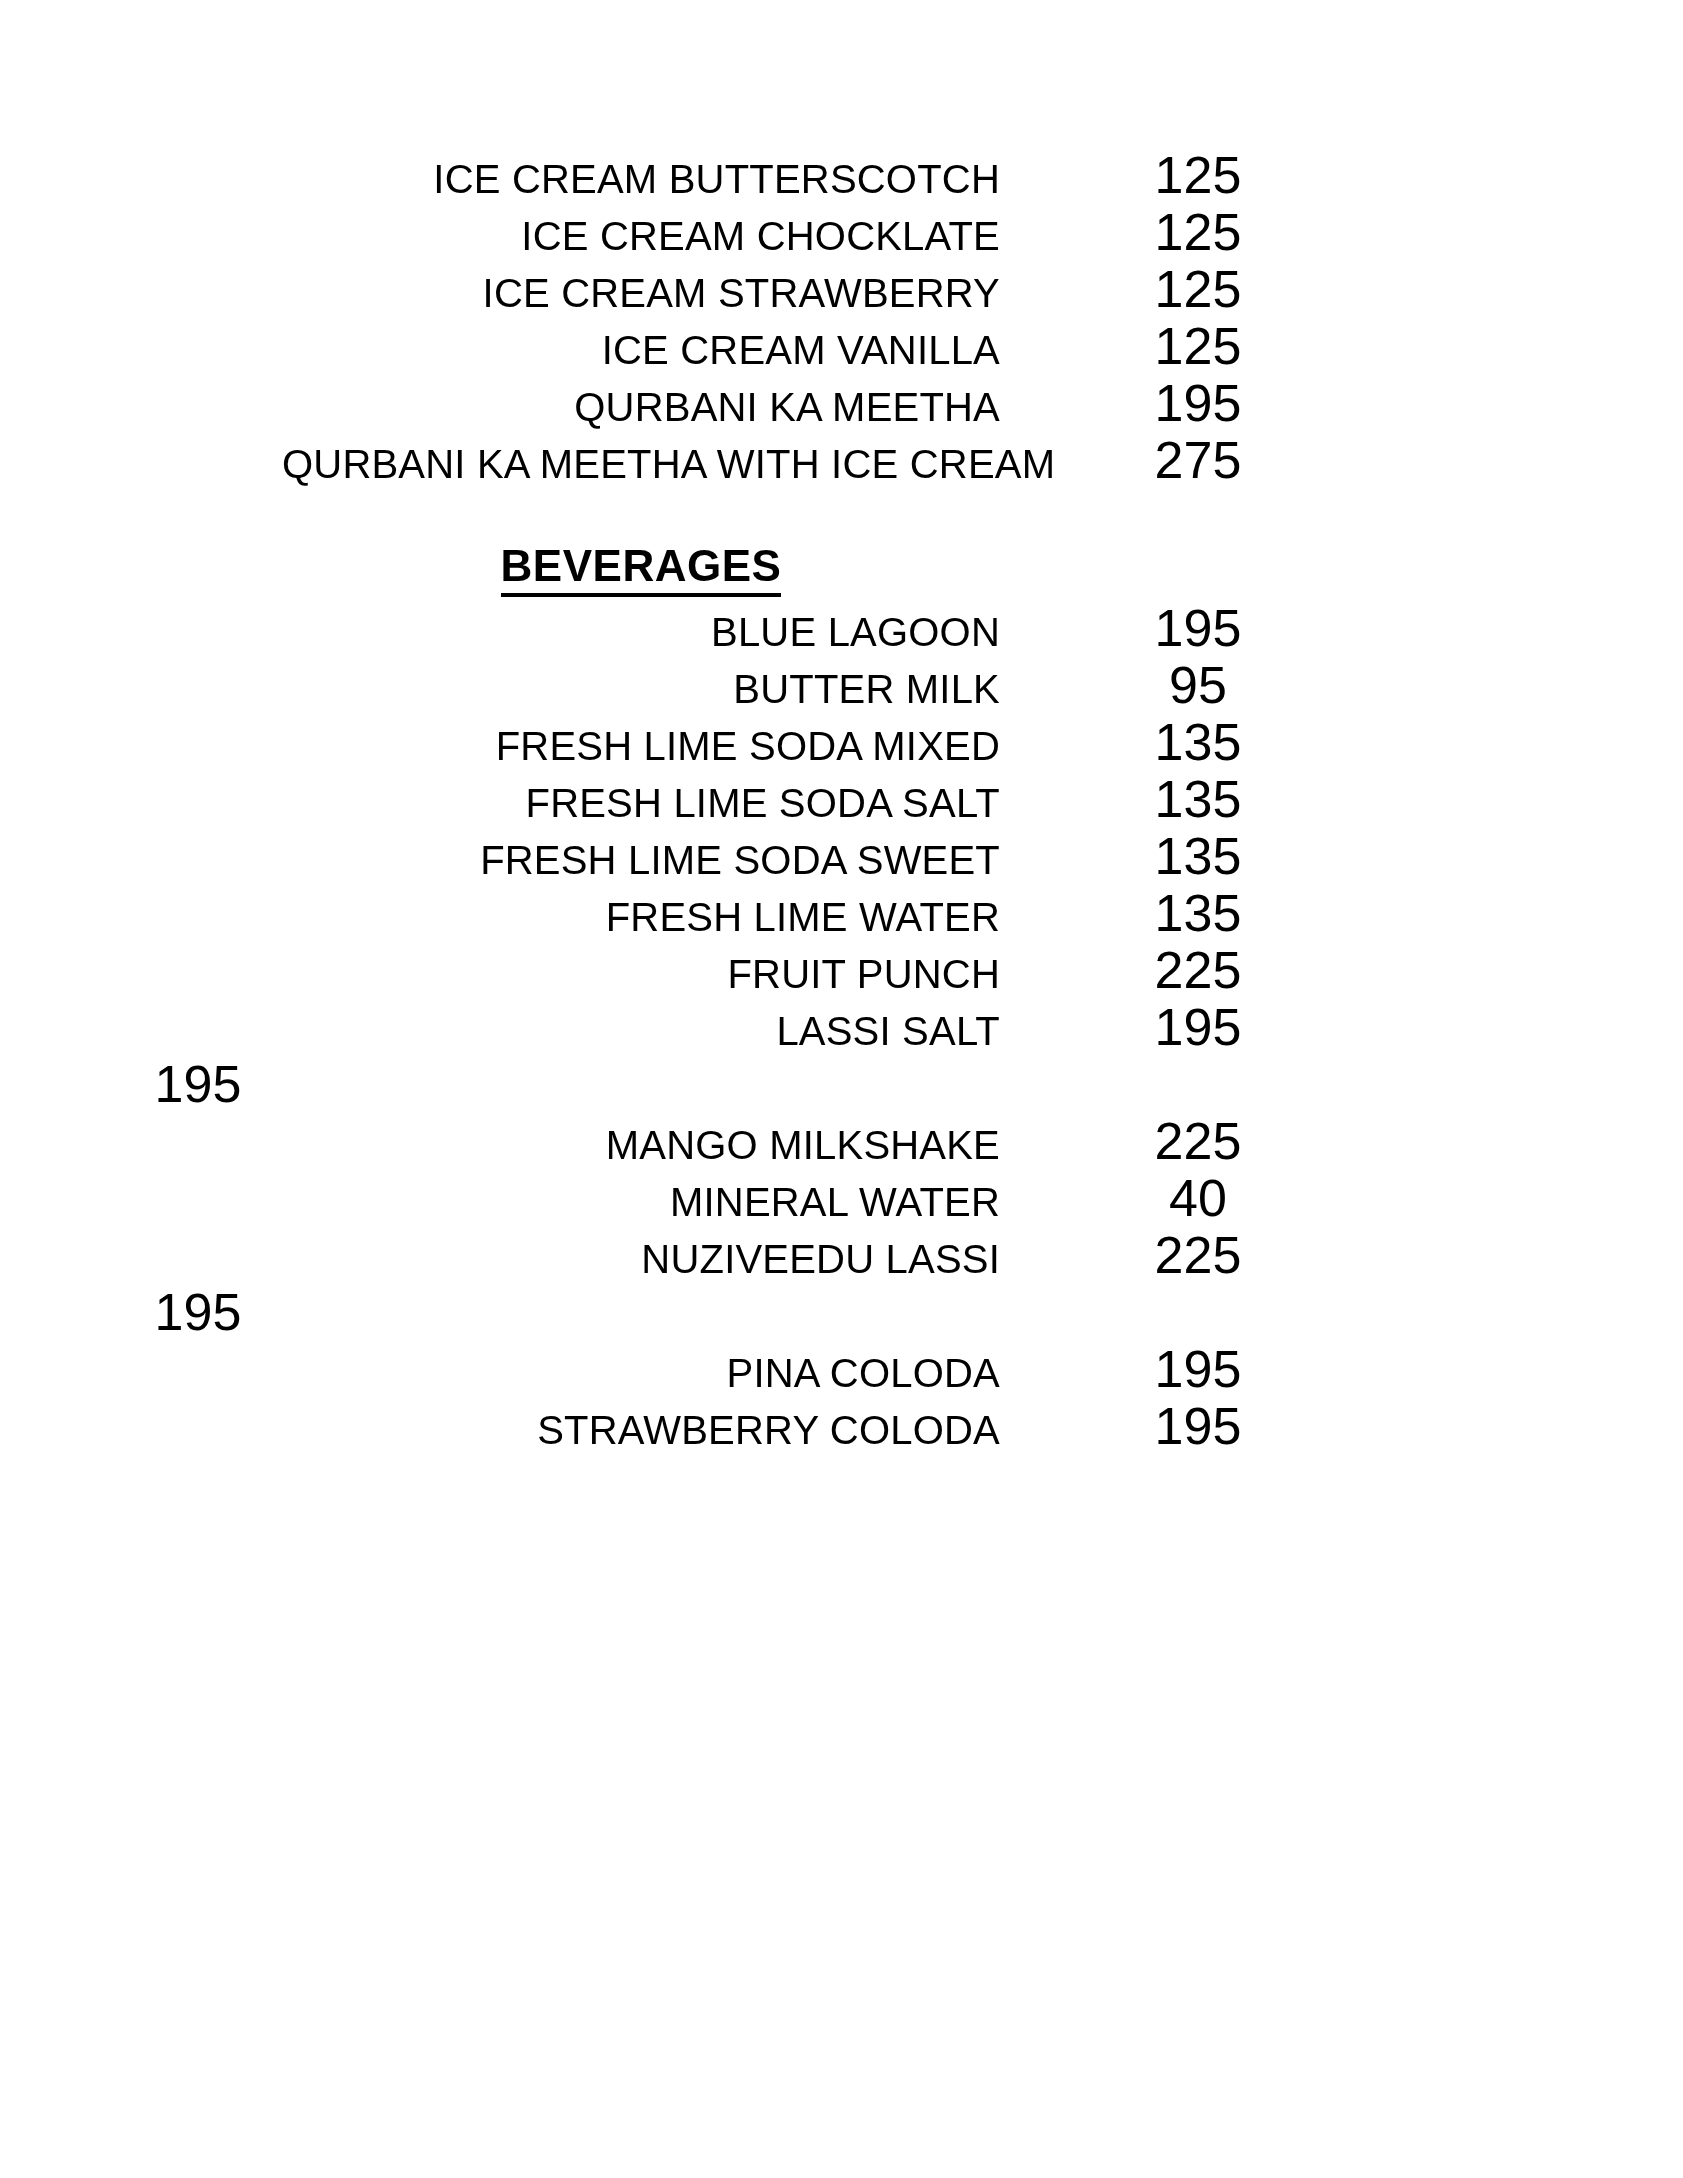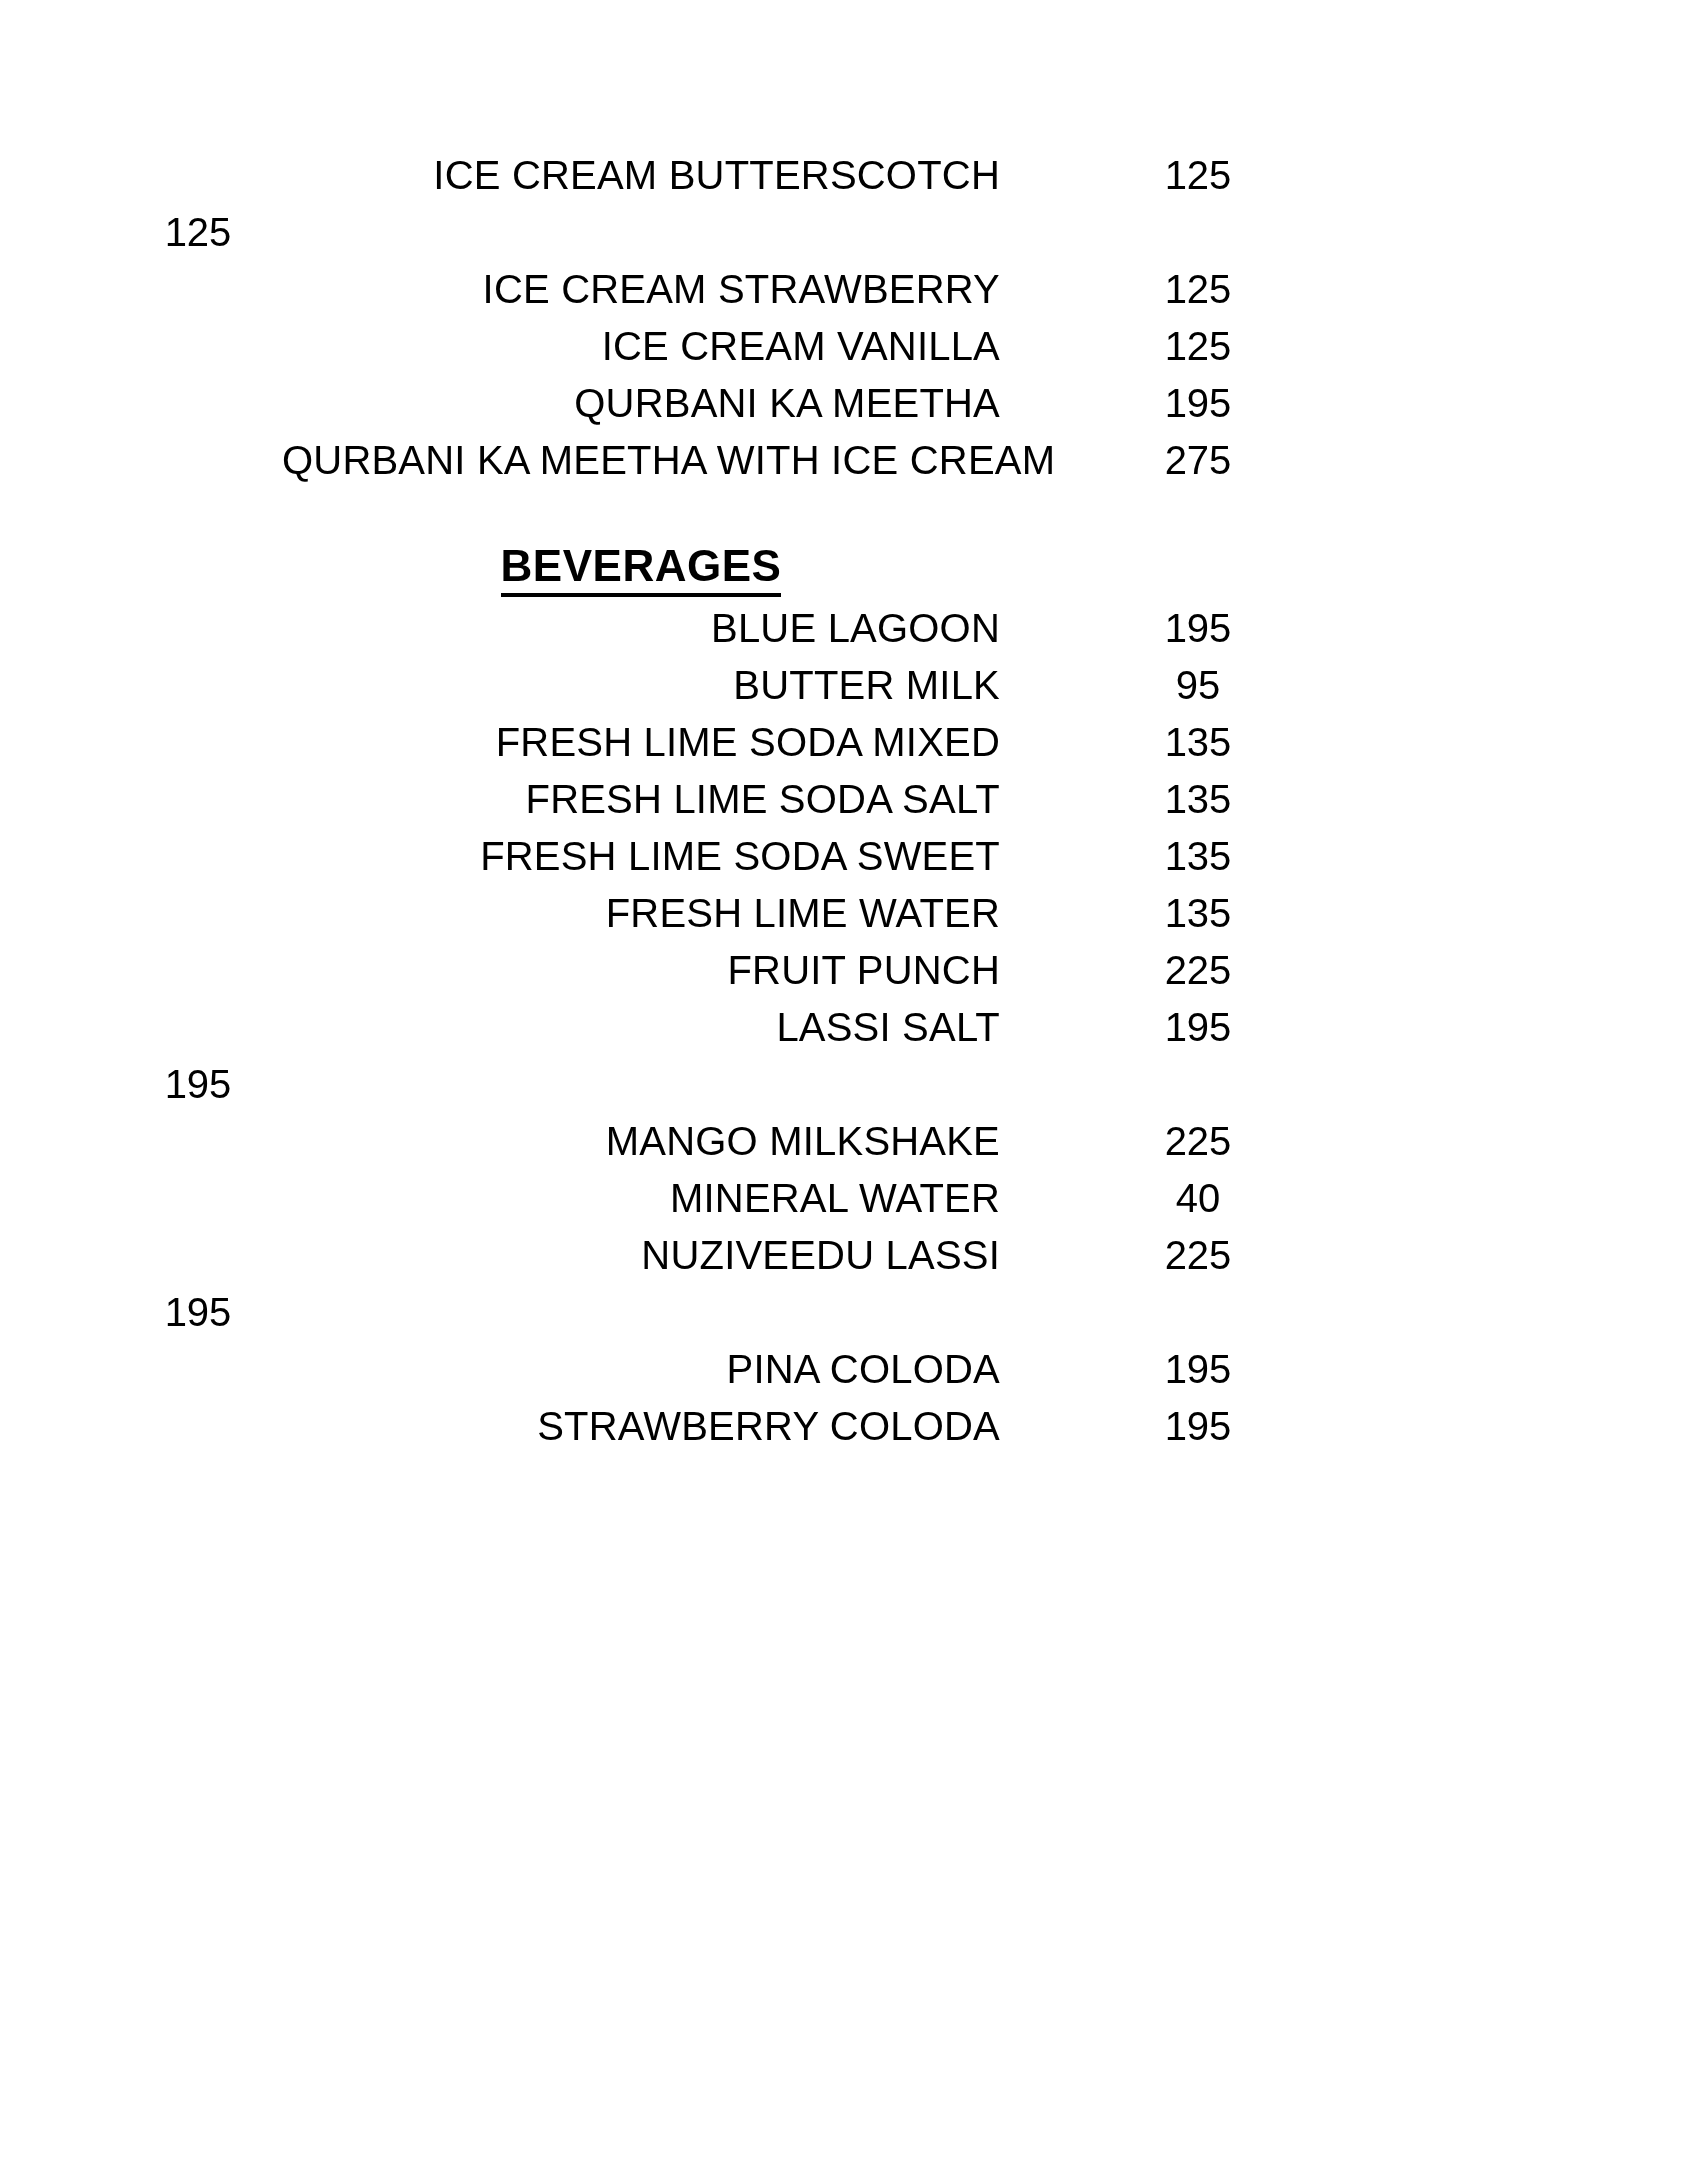--- a/index.html
+++ b/index.html
@@ -42,21 +42,21 @@
     font-size: 40px;
     line-height: 57px;
     letter-spacing: 0.2px;
     font-stretch: condensed;
     white-space: nowrap;
   }
 
   .item-price {
     width: 396px;
     text-align: center;
-    font-size: 40px;
+    font-size: 52px;
     line-height: 57px;
     font-stretch: condensed;
     white-space: nowrap;
   }
 
   .spacer-row {
     height: 42px;
   }
 
   .section-heading-row {
@@ -89,20 +89,21 @@
 </head>
 <body>
 
 <div class="page">
   <div class="menu-block" id="menu-root">
       <div class="menu-row">
         <div class="item-name">ICE CREAM BUTTERSCOTCH</div>
         <div class="item-price">125</div>
       </div>
       <div class="menu-row">
+        <div class="item-name">ICE CREAM CHOCKLATE</div>
         <div class="item-price">125</div>
       </div>
       <div class="menu-row">
         <div class="item-name">ICE CREAM STRAWBERRY</div>
         <div class="item-price">125</div>
       </div>
       <div class="menu-row">
         <div class="item-name">ICE CREAM VANILLA</div>
         <div class="item-price">125</div>
       </div>

